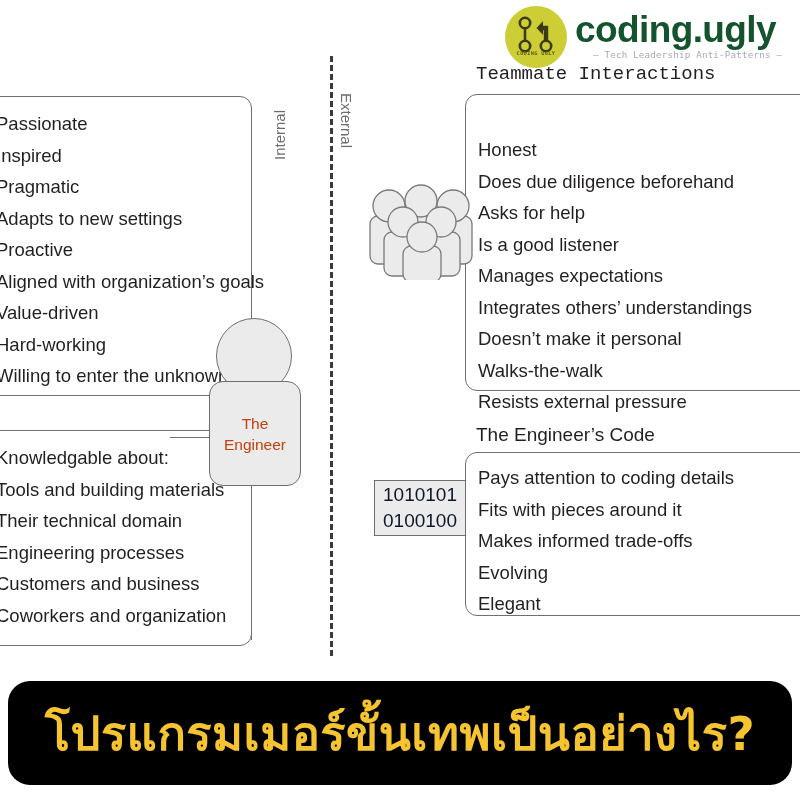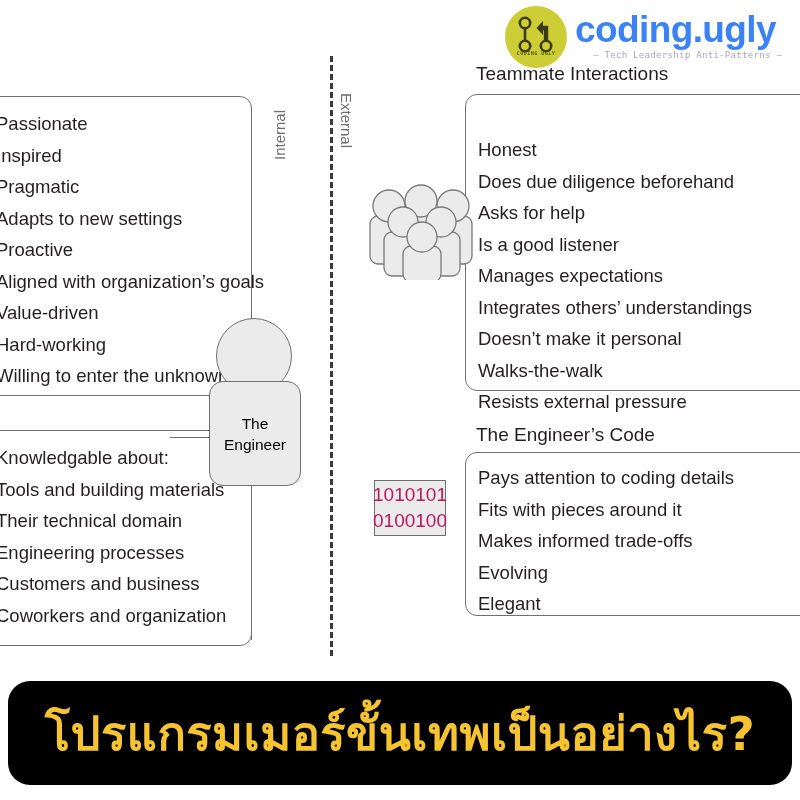--- a/index.html
+++ b/index.html
@@ -43,21 +43,21 @@
     letter-spacing: 0.4px;
     font-weight: bold;
     color: #5a5a16;
   }
   .brand-word {
     position: absolute;
     left: 70px; top: 5px;
     font-size: 37px;
     font-weight: bold;
     letter-spacing: -0.6px;
-    color: #3b82f6;
+    color: #14532d;
     white-space: nowrap;
   }
   .brand-tagline {
     position: absolute;
     left: 88px; top: 45px;
     font-family: "DejaVu Sans Mono", monospace;
     font-size: 9.2px;
     letter-spacing: 0.2px;
     color: #a8a8bb;
     white-space: nowrap;
@@ -144,21 +144,21 @@
     left: 12px; top: 9px;
   }
 
   
   .section-heading {
     position: absolute;
     font-size: 19px;
     color: #231f20;
     white-space: nowrap;
   }
-  .heading-teammate { left: 476px; top: 63px; }
+  .heading-teammate { left: 476px; top: 63px; font-family: Liberation Mono, monospace; }
   .heading-code { left: 476px; top: 424px; }
 
   
   .engineer {
     position: absolute;
     left: 209px; top: 318px;
     width: 92px; height: 168px;
   }
   .engineer-head {
     position: absolute;
@@ -178,21 +178,21 @@
     border: 1.3px solid #6f6f6f;
     box-sizing: border-box;
     display: flex;
     flex-direction: column;
     align-items: center;
     justify-content: center;
   }
   .engineer-body span {
     font-size: 15.5px;
     line-height: 21px;
-    color: #000000;
+    color: #c2410c;
     text-align: center;
   }
 
   
   .conn {
     position: absolute;
     background: #6f6f6f;
   }
   .conn-v-top   { left: 251px; top: 110px; width: 1.4px; height: 212px; }
   .conn-h-mid   { left: 170px; top: 437px; width: 40px;  height: 1.4px; }
@@ -202,31 +202,31 @@
   .people {
     position: absolute;
     left: 368px; top: 180px;
     width: 108px; height: 100px;
   }
 
   
   .binary-chip {
     position: absolute;
     left: 374px; top: 480px;
-    width: 72px; height: 56px;
+    width: 92px; height: 56px;
     background: #ebebeb;
     border: 1.3px solid #6f6f6f;
     box-sizing: border-box;
     display: flex;
     flex-direction: column;
     align-items: center;
     justify-content: center;
     font-size: 19px;
     line-height: 26px;
-    color: #be185d;
+    color: #0f172a;
   }
 
   
   .caption-bar {
     position: absolute;
     left: 8px; top: 681px;
     width: 784px; height: 104px;
     background: #000000;
     border-radius: 22px;
     display: flex;

